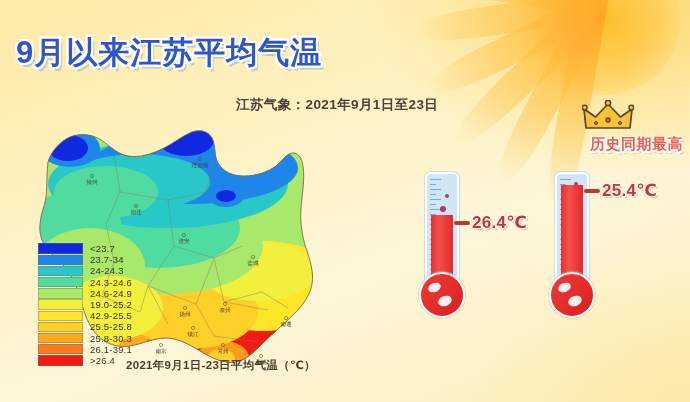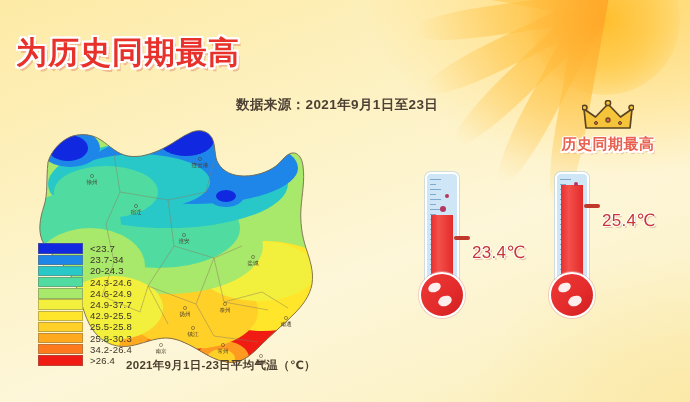--- a/index.html
+++ b/index.html
@@ -63,20 +63,21 @@
   }
   .brand-text{font-size:13.5px;color:#4b4033;font-weight:bold;letter-spacing:.5px;}
 
   
   .badge{position:absolute;left:533px;top:100px;width:150px;text-align:center;}
   .crown{width:52px;height:34px;margin:0 auto 1px;display:block;}
   .badge-text{
     font-size:15px;font-weight:bold;color:#e8604f;letter-spacing:.5px;white-space:nowrap;
     text-shadow:1.5px 0 0 #fff,-1.5px 0 0 #fff,0 1.5px 0 #fff,0 -1.5px 0 #fff,
                 1.5px 1.5px 0 #fff,-1.5px 1.5px 0 #fff,2px 2.5px 0 rgba(220,150,130,.5);
+    text-align:right;
   }
 
   
   .map-wrap{position:absolute;left:18px;top:96px;width:320px;height:270px;}
   .map-wrap svg{display:block;width:100%;height:100%;}
   .city{font-size:5.6px;fill:#4a3b2a;font-family:"Liberation Sans",sans-serif;}
   .citydot{fill:none;stroke:#4a3b2a;stroke-width:.5;}
 
   
   .legend{position:absolute;left:38px;top:243px;}
@@ -117,23 +118,22 @@
     content:"";position:absolute;background:#fff;border-radius:50%;opacity:.92;
   }
   .bulb:before{width:13px;height:9px;left:7px;top:9px;transform:rotate(-22deg);}
   .bulb:after{width:14px;height:10px;left:17px;top:22px;transform:rotate(-22deg);}
   .bubble{position:absolute;border-radius:50%;background:#b6365f;}
   .t-reading{
     position:absolute;display:flex;align-items:center;gap:2px;white-space:nowrap;
   }
   .t-dash{display:inline-block;width:16px;height:4px;background:#c0392b;border-radius:2px;}
   .t-val{
-    font-size:17px;font-weight:normal;color:#c9342c;letter-spacing:.3px;
+    font-size:17px;font-weight:bold;color:#c9342c;letter-spacing:.3px;
     text-shadow:1.2px 0 0 #fff,-1.2px 0 0 #fff,0 1.2px 0 #fff,0 -1.2px 0 #fff,2px 2px 0 rgba(210,150,130,.45);
-    margin-top:30px;
   }
   .t-label{
     margin-top:6px;font-size:17px;font-weight:bold;color:#e0574a;letter-spacing:2px;
     text-shadow:1.5px 0 0 #fff,-1.5px 0 0 #fff,0 1.5px 0 #fff,0 -1.5px 0 #fff,2px 2.5px 0 rgba(215,150,130,.5);
   }
 
   .source{
     position:absolute;right:16px;top:378px;
     font-size:11px;color:#5a4c39;font-weight:bold;letter-spacing:.3px;white-space:nowrap;
   }
@@ -147,24 +147,24 @@
     <div class="sunblob"></div>
     <div class="ray" style="transform:rotate(100deg)"></div>
     <div class="ray" style="transform:rotate(118deg)"></div>
     <div class="ray" style="transform:rotate(136deg)"></div>
     <div class="ray" style="transform:rotate(154deg)"></div>
     <div class="ray" style="transform:rotate(172deg)"></div>
     <div class="ray" style="transform:rotate(190deg)"></div>
   </div>
 
   <div class="title-row">
-    <span class="title-red">为历史同期最高</span>
-  </div>
-
-  <div class="subtitle">数据来源：2021年9月1日至23日</div>
+    <span class="title-blue">9月以来江苏平均气温</span>
+  </div>
+
+  <div class="subtitle">江苏气象：2021年9月1日至23日</div>
 
 
   <div class="badge">
     <svg class="crown" viewBox="0 0 52 34">
       <path d="M4 28 L2 9 L13.5 17 L26 4 L38.5 17 L50 9 L48 28 Z" fill="#f6c43a" stroke="#5a4322" stroke-width="1.7" stroke-linejoin="round"></path>
       <circle cx="2.6" cy="7.6" r="2.4" fill="#f6c43a" stroke="#5a4322" stroke-width="1.5"></circle>
       <circle cx="49.4" cy="7.6" r="2.4" fill="#f6c43a" stroke="#5a4322" stroke-width="1.5"></circle>
       <circle cx="26" cy="3" r="2.6" fill="#f6c43a" stroke="#5a4322" stroke-width="1.5"></circle>
       <circle cx="26" cy="20" r="2.1" fill="#e8604f" stroke="#5a4322" stroke-width="1.1"></circle>
       <circle cx="14" cy="23" r="1.5" fill="#e8604f" stroke="#5a4322" stroke-width="1"></circle>
@@ -280,49 +280,49 @@
       <div class="legend-row">
         <div class="legend-sw" style="background: rgb(16, 40, 224);"></div>
         <div class="legend-lb">&lt;23.7</div>
       </div>
       <div class="legend-row">
         <div class="legend-sw" style="background: rgb(30, 134, 232);"></div>
         <div class="legend-lb">23.7-34</div>
       </div>
       <div class="legend-row">
         <div class="legend-sw" style="background: rgb(40, 200, 200);"></div>
-        <div class="legend-lb">20-24.3</div>
+        <div class="legend-lb">24-24.3</div>
       </div>
       <div class="legend-row">
         <div class="legend-sw" style="background: rgb(80, 220, 160);"></div>
         <div class="legend-lb">24.3-24.6</div>
       </div>
       <div class="legend-row">
         <div class="legend-sw" style="background: rgb(168, 232, 106);"></div>
         <div class="legend-lb">24.6-24.9</div>
       </div>
       <div class="legend-row">
         <div class="legend-sw" style="background: rgb(242, 240, 60);"></div>
-        <div class="legend-lb">24.9-37.7</div>
+        <div class="legend-lb">19.0-25.2</div>
       </div>
       <div class="legend-row">
         <div class="legend-sw" style="background: rgb(255, 230, 42);"></div>
         <div class="legend-lb">42.9-25.5</div>
       </div>
       <div class="legend-row">
         <div class="legend-sw" style="background: rgb(255, 208, 40);"></div>
         <div class="legend-lb">25.5-25.8</div>
       </div>
       <div class="legend-row">
         <div class="legend-sw" style="background: rgb(255, 170, 30);"></div>
         <div class="legend-lb">25.8-30.3</div>
       </div>
       <div class="legend-row">
         <div class="legend-sw" style="background: rgb(255, 122, 28);"></div>
-        <div class="legend-lb">34.2-26.4</div>
+        <div class="legend-lb">26.1-39.1</div>
       </div>
       <div class="legend-row">
         <div class="legend-sw" style="background: rgb(240, 28, 20);"></div>
         <div class="legend-lb">&gt;26.4</div>
       </div>
     </div>
 
   <div class="map-caption">2021年9月1日-23日平均气温（℃）</div>
 
   <div class="thermo t1">
@@ -350,21 +350,21 @@
             <div class="tick lg" style="top: 90px;"></div>
             <div class="tick sm" style="top: 95px;"></div>
           </div>
         <div class="mercury" style="height:62%"></div>
         <div class="bubble" style="width:4px;height:4px;left:18px;top:20px;"></div>
         <div class="bubble" style="width:6px;height:6px;left:13px;top:32px;"></div>
       </div>
       <div class="bulb"></div>
       <div class="t-reading" style="left:72px;top:40px;">
         <span class="t-dash"></span>
-        <span class="t-val">23.4℃</span>
+        <span class="t-val">26.4℃</span>
       </div>
     </div>
   </div>
 
   <div class="thermo t2">
     <div class="tube-holder">
       <div class="tube">
         <div class="ticks">
             <div class="tick lg" style="top: 0px;"></div>
             <div class="tick sm" style="top: 5px;"></div>

